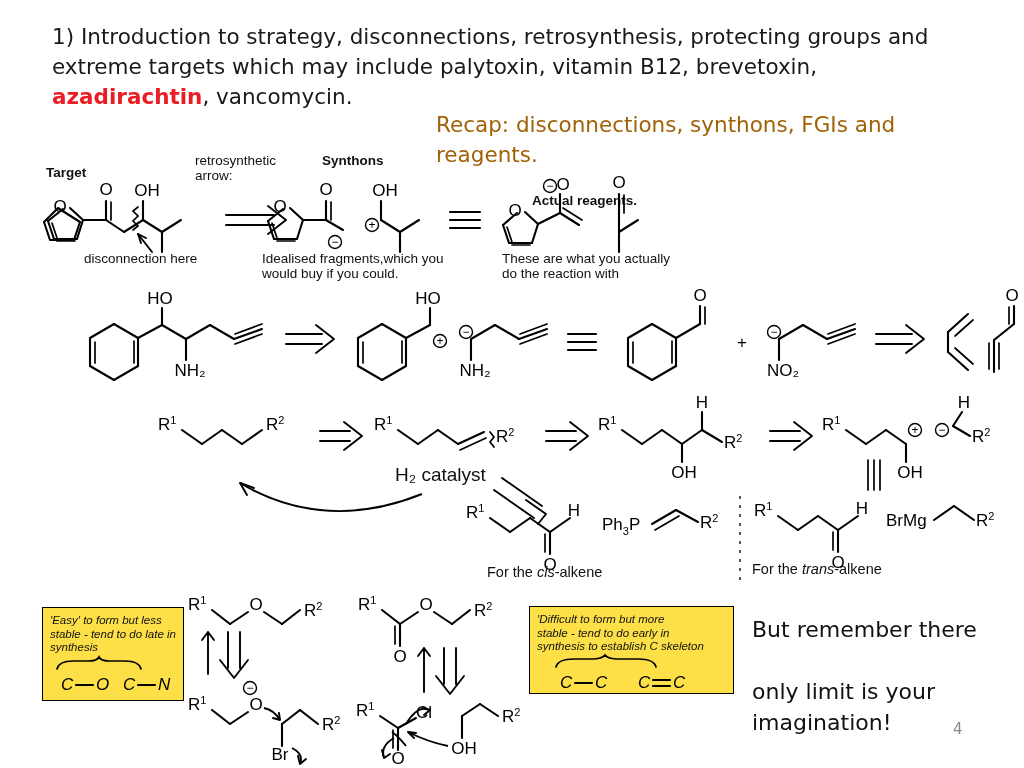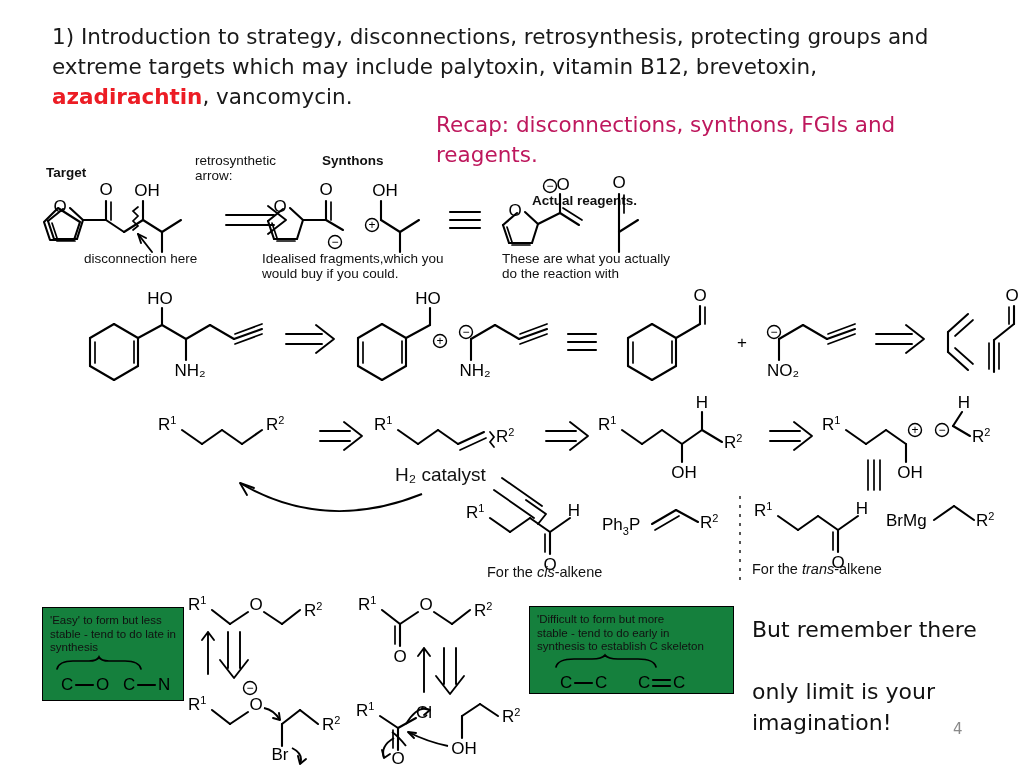--- a/index.html
+++ b/index.html
@@ -12,28 +12,28 @@
   
   #heading{
     left:52px;top:22px;width:890px;
     font-size:21.5px;line-height:30px;color:#1a1a1a;
     font-family:"DejaVu Sans", sans-serif;
   }
   #heading b{font-weight:normal;}
   .red{color:#ec1c24;font-weight:bold;margin-top:18px;}
   #recap{
     left:436px;top:110px;width:560px;
-    font-size:21.5px;line-height:30px;color:#be185d;
+    font-size:21.5px;line-height:30px;color:#a16207;
     font-family:"DejaVu Sans", sans-serif;
   }
   
   .lbl{font-family:"Liberation Sans", sans-serif;font-size:13.5px;line-height:15px;color:#111;}
   .lbl.b{font-weight:bold;}
   
-  .cbox{border:1.6px solid #000;background:#15803d;}
+  .cbox{border:1.6px solid #000;background:#fde047;font-style:italic;}
   .cbox .txt{font-size:11.5px;line-height:13.5px;padding:6px 7px 0 7px;color:#111;}
   
   #closing{
     left:752px;top:614px;width:250px;
     font-size:22px;line-height:31px;color:#111;
     font-family:"DejaVu Sans", sans-serif;
   }
   #pagenum{left:953px;top:720px;font-size:15px;color:#8a8a8a;
     font-family:"DejaVu Sans", sans-serif;}
   svg{display:block;overflow:visible;}

